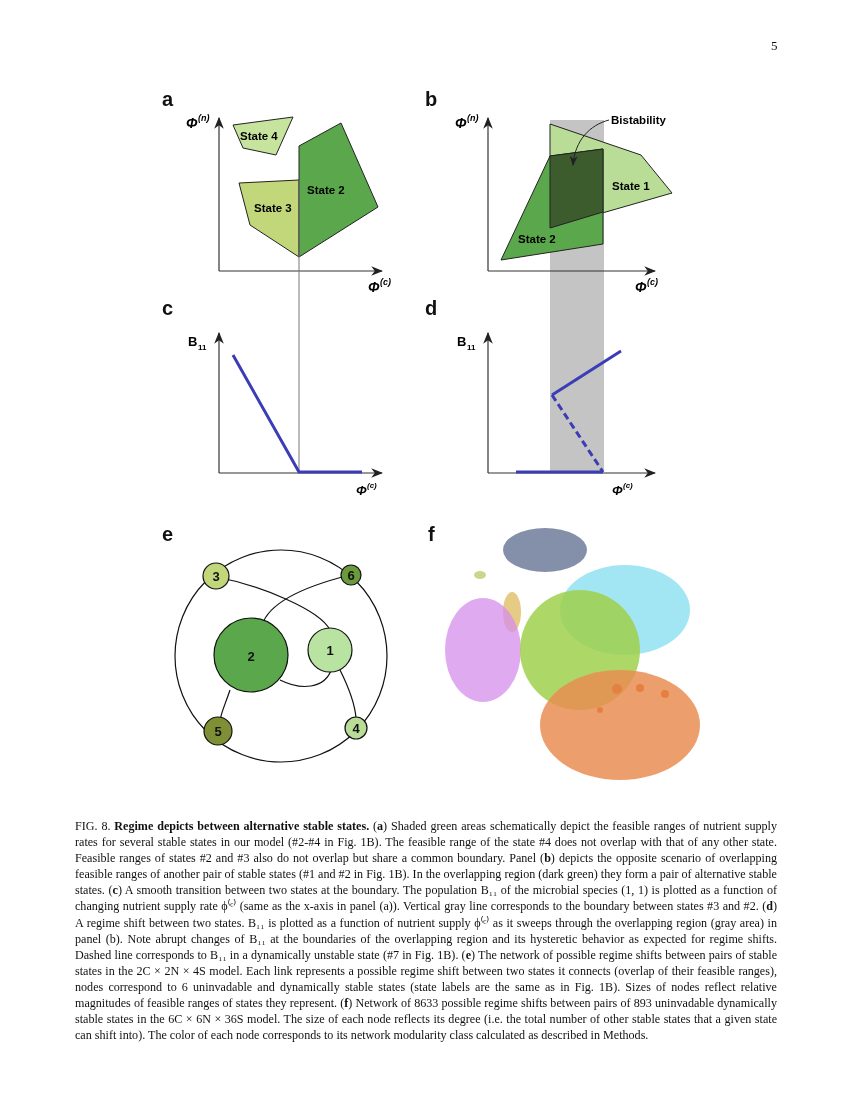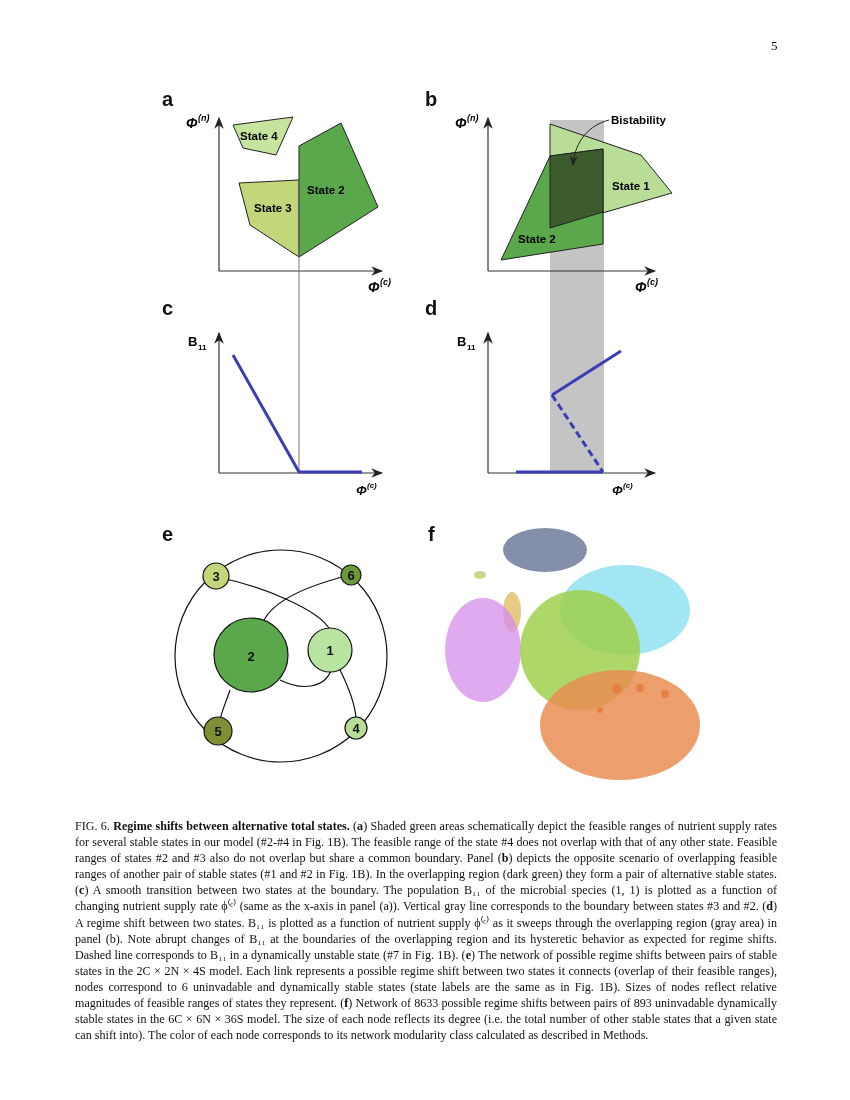--- a/index.html
+++ b/index.html
@@ -120,15 +120,15 @@
     <ellipse cx="580" cy="650" rx="60" ry="60" fill="#8ec82d" opacity="0.85"></ellipse>
     <ellipse cx="620" cy="725" rx="80" ry="55" fill="#e57a35" opacity="0.85"></ellipse>
     <circle cx="617" cy="689" r="5" fill="#e06a20"></circle>
       <circle cx="640" cy="688" r="4" fill="#e06a20"></circle>
     <circle cx="665" cy="694" r="4" fill="#e06a20"></circle>
       <circle cx="600" cy="710" r="3" fill="#e06a20"></circle>
   </g>
 </svg>
 
 <div class="caption">
-  <span>FIG. 6.</span> <b>Regime shifts between alternative total states.</b>
+  <span>FIG. 8.</span> <b>Regime depicts between alternative stable states.</b>
   (<b>a</b>) <span>Shaded green areas schematically depict the feasible ranges of nutrient supply rates for several stable states in our model (#2-#4 in Fig. 1B). The feasible range of the state #4 does not overlap with that of any other state. Feasible ranges of states #2 and #3 also do not overlap but share a common boundary. Panel (</span><b>b</b><span>) depicts the opposite scenario of overlapping feasible ranges of another pair of stable states (#1 and #2 in Fig. 1B). In the overlapping region (dark green) they form a pair of alternative stable states. (</span><b>c</b><span>) A smooth transition between two states at the boundary. The population B₁₁ of the microbial species (1, 1) is plotted as a function of changing nutrient supply rate ϕ⁽ᶜ⁾ (same as the x-axis in panel (a)). Vertical gray line corresponds to the boundary between states #3 and #2. (</span><b>d</b><span>) A regime shift between two states. B₁₁ is plotted as a function of nutrient supply ϕ⁽ᶜ⁾ as it sweeps through the overlapping region (gray area) in panel (b). Note abrupt changes of B₁₁ at the boundaries of the overlapping region and its hysteretic behavior as expected for regime shifts. Dashed line corresponds to B₁₁ in a dynamically unstable state (#7 in Fig. 1B). (</span><b>e</b><span>) The network of possible regime shifts between pairs of stable states in the 2C × 2N × 4S model. Each link represents a possible regime shift between two states it connects (overlap of their feasible ranges), nodes correspond to 6 uninvadable and dynamically stable states (state labels are the same as in Fig. 1B). Sizes of nodes reflect relative magnitudes of feasible ranges of states they represent. (</span><b>f</b><span>) Network of 8633 possible regime shifts between pairs of 893 uninvadable dynamically stable states in the 6C × 6N × 36S model. The size of each node reflects its degree (i.e. the total number of other stable states that a given state can shift into). The color of each node corresponds to its network modularity class calculated as described in Methods.</span>
 </div>
 
 </body></html>

